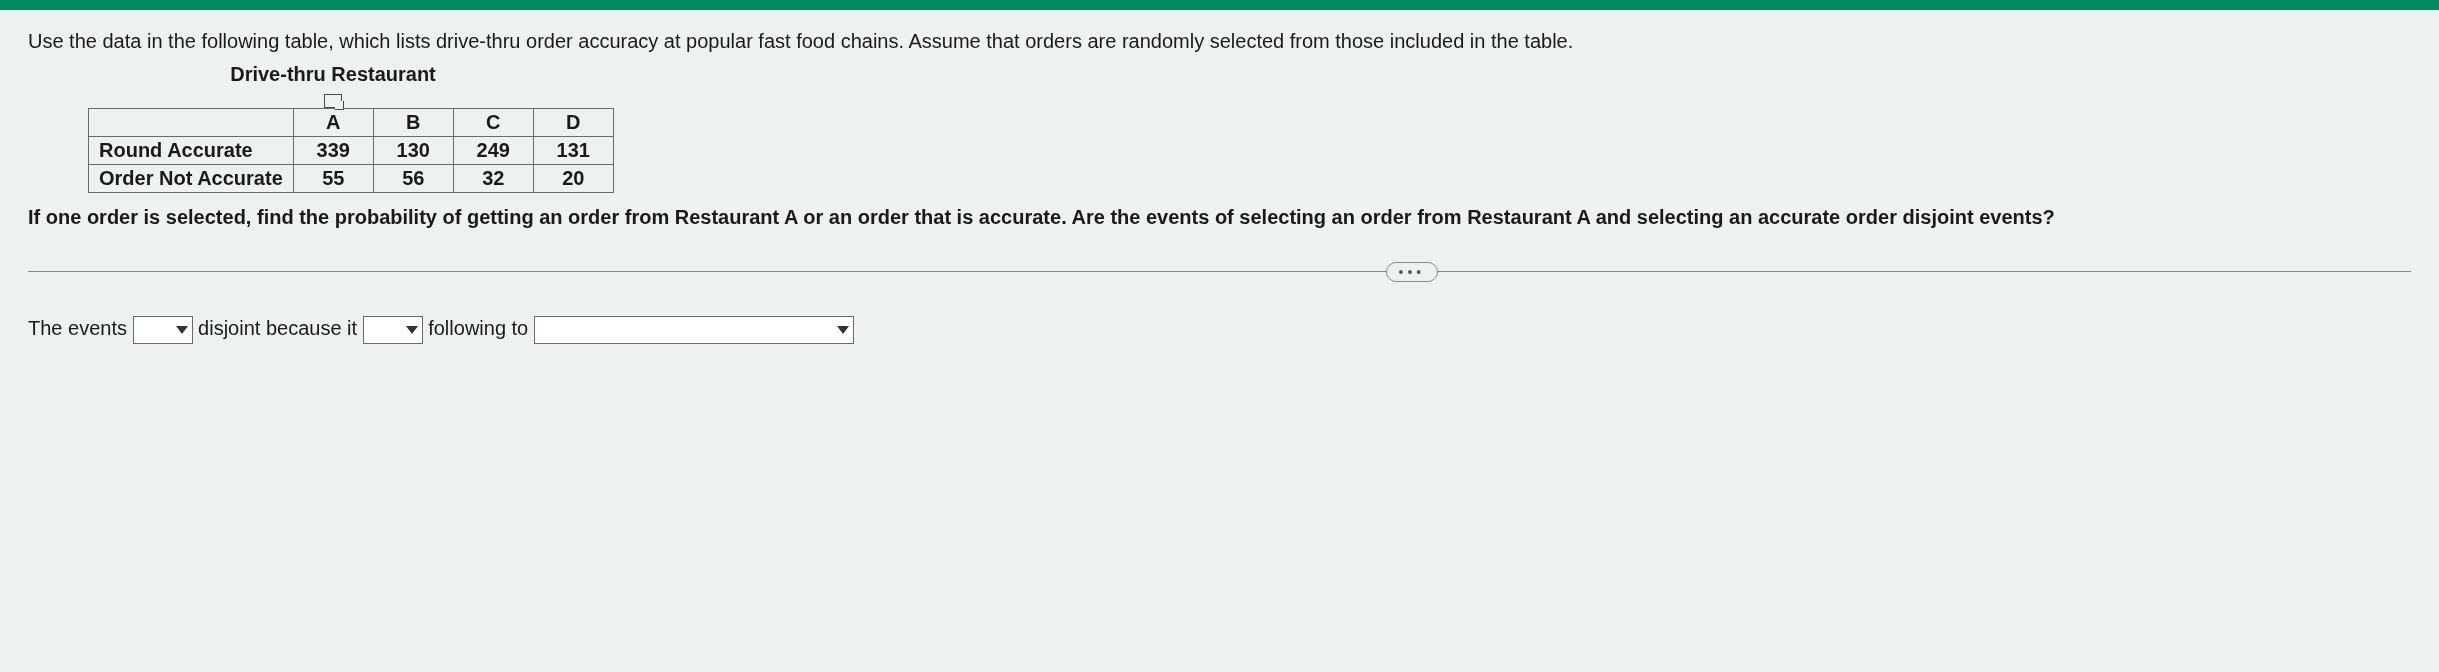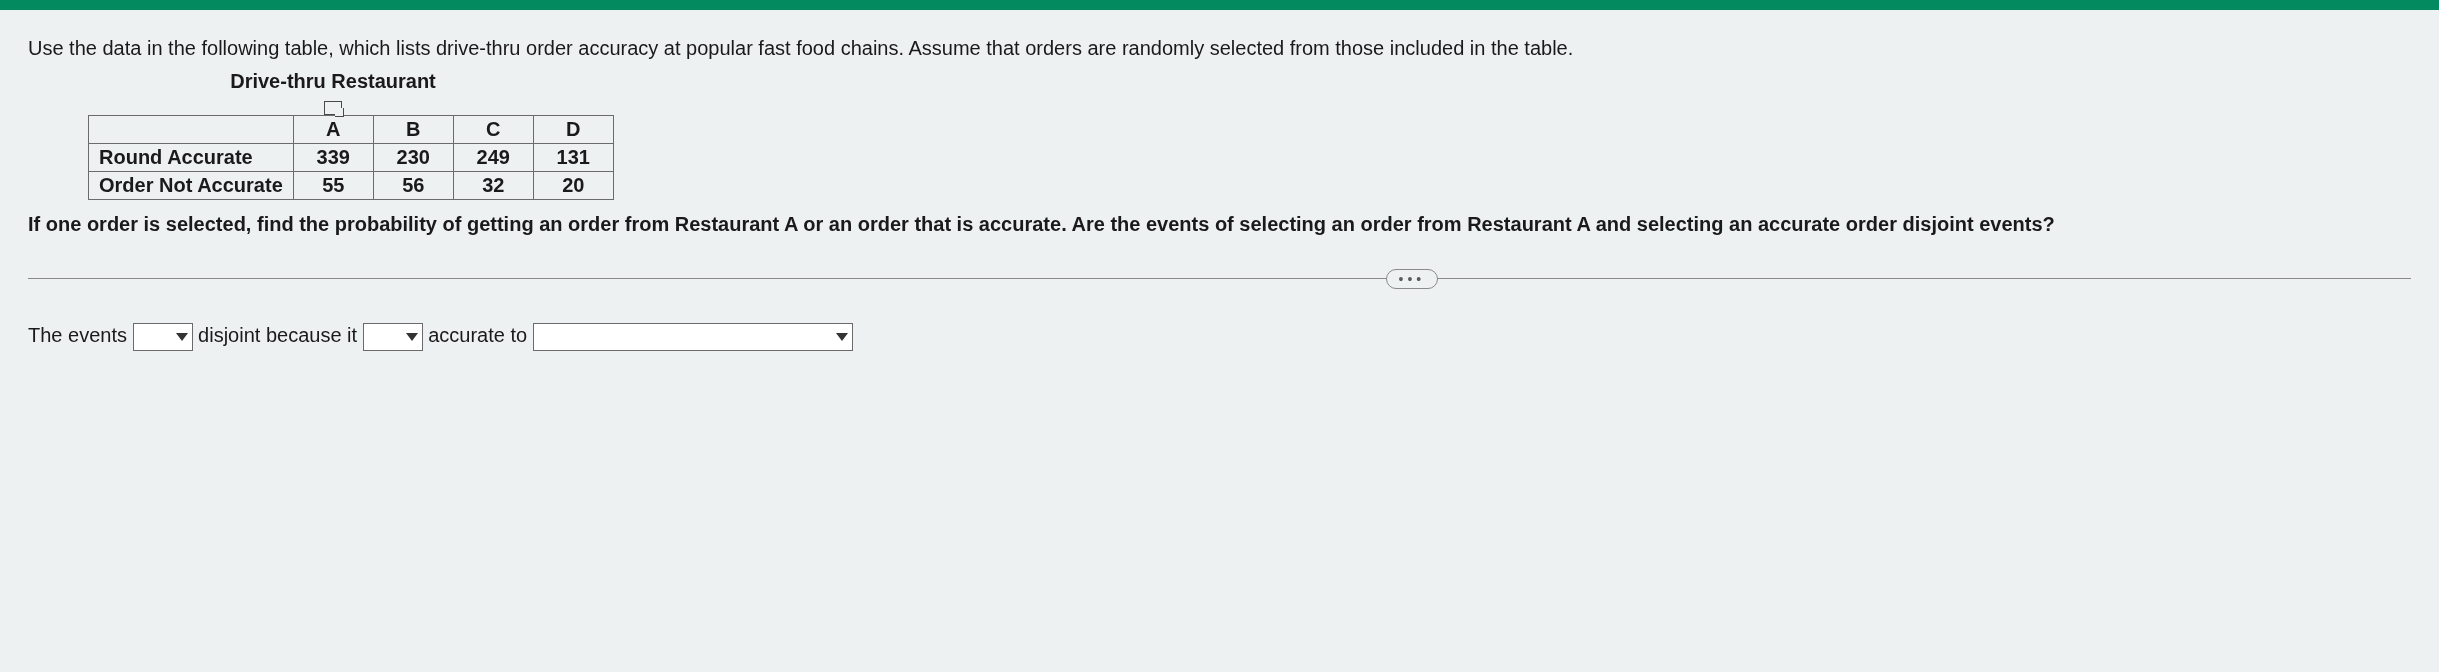--- a/index.html
+++ b/index.html
@@ -9,21 +9,21 @@
     font-family: Arial, sans-serif;
     font-size: 20px;
     background: #eef1f2;
     color: #1a1a1a;
   }
   .top-bar {
     height: 10px;
     background: #048a5f;
   }
   .content {
-    padding: 24px 28px 28px 28px;
+    padding: 17px 28px 28px 28px;
   }
   .instruction { margin-bottom: 8px; line-height: 1.4; }
   .table-title {
     text-align: center;
     font-weight: bold;
     margin-left: 60px;
     width: 490px;
     display: flex;
     justify-content: center;
     align-items: center;
@@ -155,21 +155,21 @@
         <tr>
       <td class="blank-head"></td>
       <th class="col-head">A</th>
       <th class="col-head">B</th>
       <th class="col-head">C</th>
       <th class="col-head">D</th>
     </tr>
     <tr>
       <td class="row-head">Round Accurate</td>
       <td>339</td>
-      <td>230</td>
+      <td>130</td>
       <td>249</td>
       <td>131</td>
     </tr>
     <tr>
       <td class="row-head">Order Not Accurate</td>
       <td>55</td>
       <td>56</td>
       <td>32</td>
       <td>20</td>
     </tr>
@@ -194,21 +194,21 @@
       <span>The events </span>
       <span class="dropdown small">
         <span class="dd-text"></span>
         <span class="dd-arrow"></span>
       </span>
       <span> disjoint because it </span>
       <span class="dropdown med">
         <span class="dd-text"></span>
         <span class="dd-arrow"></span>
       </span>
-      <span> accurate to </span>
+      <span> following to </span>
       <span class="dropdown wide">
         <span class="dd-text"></span>
         <span class="dd-arrow"></span>
       </span>
     </div>
   </div>
 
 </div>
 
 </body></html>

